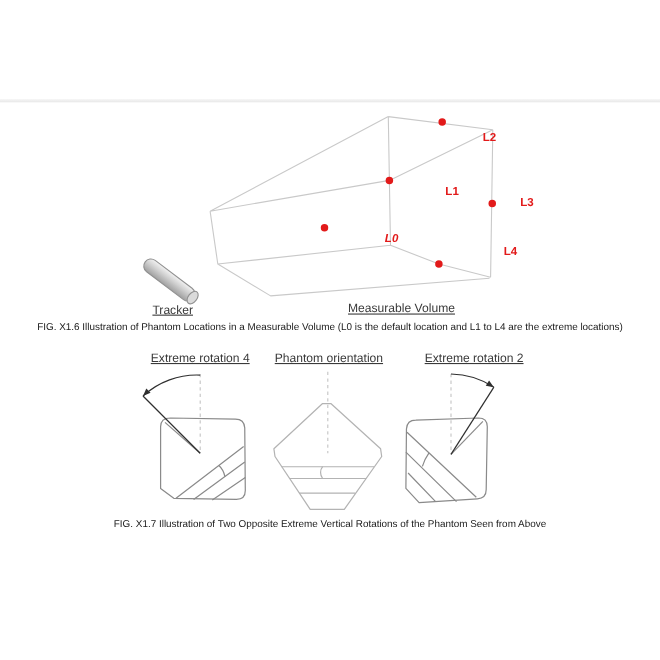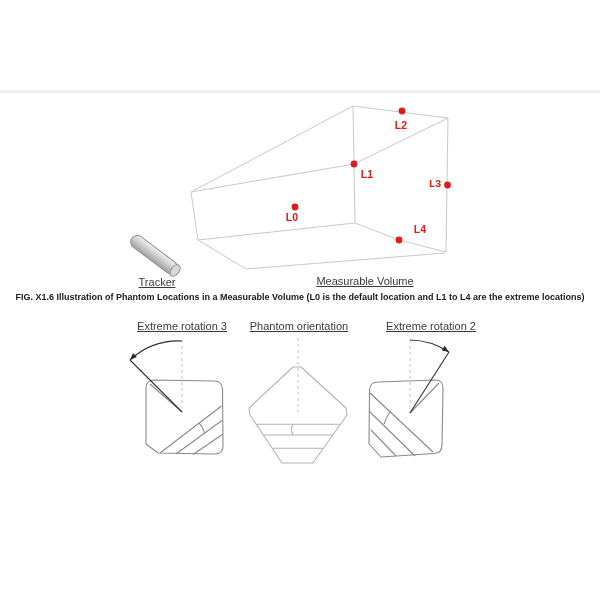--- a/index.html
+++ b/index.html
@@ -7,30 +7,30 @@
     position:relative; width:600px; height:600px; background:#fff;
     overflow:hidden; font-family:"Liberation Sans", sans-serif;
   }
   .divider {
     position:absolute; top:90px; left:0; width:600px; height:3px;
     background:linear-gradient(#f7f7f7,#e7e7e7);
   }
   .art { position:absolute; left:0; top:0; pointer-events:none; }
   .caption {
     position:absolute; left:0; right:0; text-align:center;
-    font-size:9px; line-height:11px; font-weight:bold; color:#1a1a1a;
+    font-size:9px; line-height:11px; font-weight:normal; color:#1a1a1a;
     white-space:nowrap;
   }
   .lbl {
     position:absolute; transform:translate(-50%,-50%);
     font-size:11px; color:#3a3a3a; white-space:nowrap;text-decoration:underline;
   }
   .pt {
     position:absolute; transform:translate(-50%,-50%);
-    font-size:10.5px; font-weight:600; color:#e21a1a; white-space:nowrap;
+    font-size:10.5px; font-weight:600; color:#e21a1a; white-space:nowrap;margin-left:44px;
   }
   .dash { stroke:#c4c4c4; stroke-dasharray:3,3; stroke-width:1; fill:none; }
 </style>
 </head>
 <body>
 
 <div id="page">
 
   <div class="divider"></div>
 
@@ -97,27 +97,28 @@
         <path d="M390,411.7 C388,414.5 385.5,419 384,424"></path>
       </g>
       <g fill="none" stroke-width="1.1" stroke="#2f2f2f">
         <path d="M449,352 L410,413"></path>
         <path d="M410,340 A73,73 0 0 1 449,352"></path>
       </g>
       <polygon points="449,352 441.6,350.6 444.6,345.8" fill="#2f2f2f"></polygon>
     </g>
   </svg>
 
-  <div class="pt" style="left:292px; top:217px;">L0</div>
+  <div class="pt" style="left:312px; top:217px;font-style:italic;">L0</div>
   <div class="pt" style="left:367px; top:174px;">L1</div>
   <div class="pt" style="left:401px; top:125px;">L2</div>
-  <div class="pt" style="left:435px; top:184px;font-family:Liberation Mono, monospace;">L3</div>
+  <div class="pt" style="left:435px; top:184px;">L3</div>
   <div class="pt" style="left:402px; top:229px;padding-left:36px;">L4</div>
 
   <div class="lbl" style="left:157px; top:282px;">Tracker</div>
   <div class="lbl" style="left:365px; top:281px;">Measurable Volume</div>
   <div class="caption" style="top:292px;">FIG. X1.6 Illustration of Phantom Locations in a Measurable Volume (L0 is the default location and L1 to L4 are the extreme locations)</div>
 
-  <div class="lbl" style="left:182px; top:326px;">Extreme rotation 3</div>
+  <div class="lbl" style="left:182px; top:326px;">Extreme rotation 4</div>
   <div class="lbl" style="left:299px; top:326px;">Phantom orientation</div>
   <div class="lbl" style="left:411px; top:326px;margin-left:20px;">Extreme rotation 2</div>
+  <div class="caption" style="top:471px;">FIG. X1.7 Illustration of Two Opposite Extreme Vertical Rotations of the Phantom Seen from Above</div>
 
 </div>
 
 </body></html>

